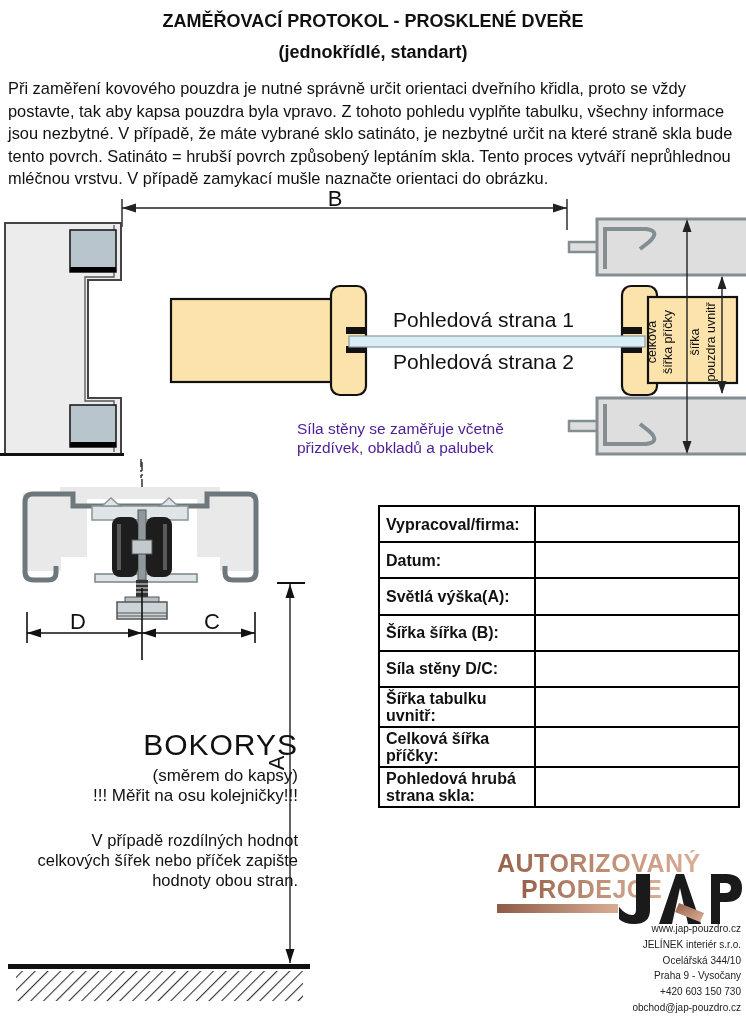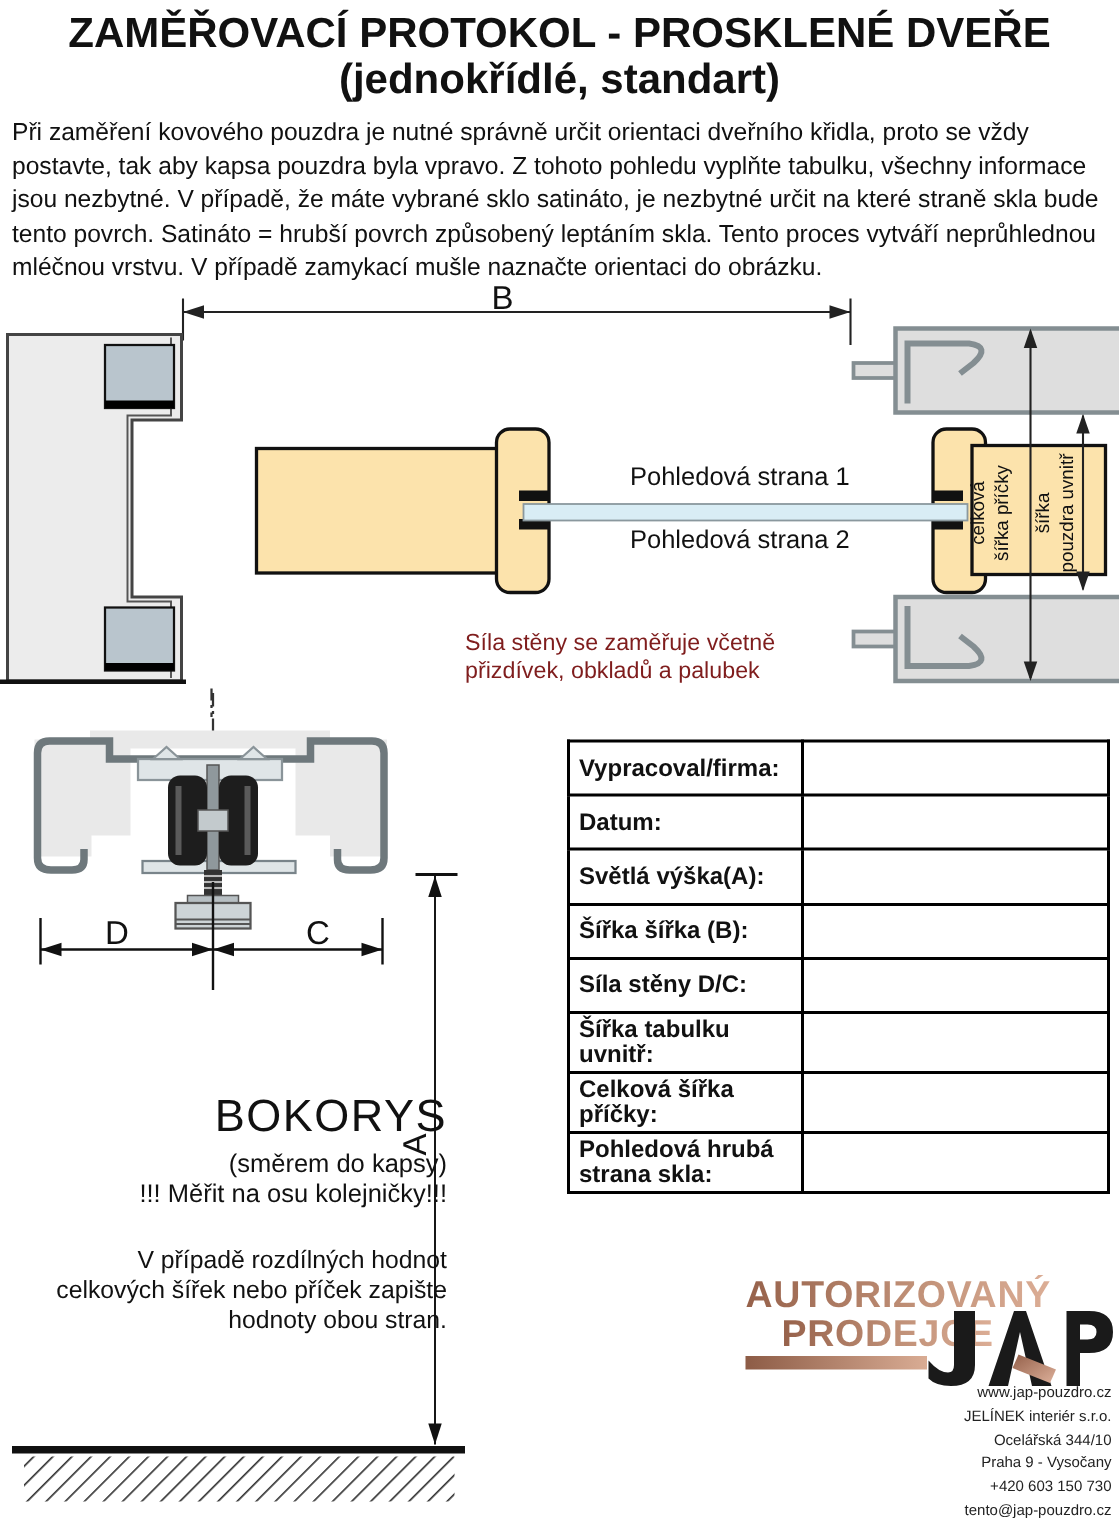--- a/index.html
+++ b/index.html
@@ -3,36 +3,36 @@
 <meta charset="utf-8">
 <style>
   * { margin:0; padding:0; box-sizing:border-box; }
   html,body { background:#fff; }
   .page {
     position:relative; width:746px; height:1020px; margin:0 auto;
     background:#fff; overflow:hidden;
     font-family:"Liberation Sans", sans-serif; color:#111;
   }
   .title { position:absolute; left:0; top:6px; width:746px; text-align:center;
-           font-weight:bold; font-size:28px; line-height:31px; }
+           font-weight:bold; font-size:18px; line-height:31px; }
   .intro { position:absolute; left:8px; top:77px; width:734px;
            font-size:16.4px; line-height:22.6px; }
   .abs { position:absolute; }
   .dimlabel { font-size:22px; font-weight:normal; text-align:center; }
-  .sidelabel { font-size:17px;margin-left:27px; }
-  .rednote { font-size:15.5px; line-height:19px; color:#7f1d1d; white-space:pre-line;margin-left:13px; }
+  .sidelabel { font-size:21px; }
+  .rednote { font-size:15.5px; line-height:19px; color:#4c1d95; white-space:pre-line; }
   .vlabel { width:120px; height:32px; text-align:center; font-size:12.5px;
             line-height:15.5px; white-space:pre-line; transform:rotate(-90deg); }
   .rot { transform:rotate(-90deg); }
   .bok-block { position:absolute; left:18px; top:728px; width:280px; text-align:right; }
   .bok-title { font-size:30px; letter-spacing:1px; line-height:34px; }
   .bok-sub { font-size:17px; line-height:20px; margin-top:4px; }
   .bok-warn { font-size:17px; line-height:20px; }
   .bok-note { font-size:16.5px; line-height:20px; margin-top:24px; }
-  table.form { position:absolute; left:378px; top:493px; width:360px;
+  table.form { position:absolute; left:378px; top:505px; width:360px;
                border-collapse:collapse; table-layout:fixed;padding-left:32px; }
   table.form td { border:2px solid #000; height:36.2px; padding:2px 6px; vertical-align:middle; }
   td.flabel { width:156px; font-weight:bold; font-size:16px; line-height:17px; }
   td.fvalue { width:204px; background:#fff; }
   .copper-text {
     font-weight:bold; font-size:25px; letter-spacing:0.5px; line-height:26px;
     background:linear-gradient(90deg,#96614a 0%,#c09077 55%,#dcae96 100%);
     -webkit-background-clip:text; background-clip:text;
     color:transparent;
   }
@@ -248,16 +248,16 @@
     <path d="M95,2 H110 Q126,2 126,16 Q126,30 110,30 H104 V52 H95 Z M104,11 V21 H109 Q115,21 115,16 Q115,11 109,11 Z" fill="#1a1a1a" fill-rule="evenodd"></path>
     <polygon points="63,31 88,41 84,50 59,40" fill="url(#copper)"></polygon>
   </svg>
 
   <div class="contact">
     <div>www.jap-pouzdro.cz</div>
     <div>JELÍNEK interiér s.r.o.</div>
     <div>Ocelářská 344/10</div>
     <div>Praha 9 - Vysočany</div>
     <div>+420 603 150 730</div>
-    <div>tento@jap-pouzdro.cz</div>
+    <div>obchod@jap-pouzdro.cz</div>
   </div>
 
 </div>
 
 </body></html>

